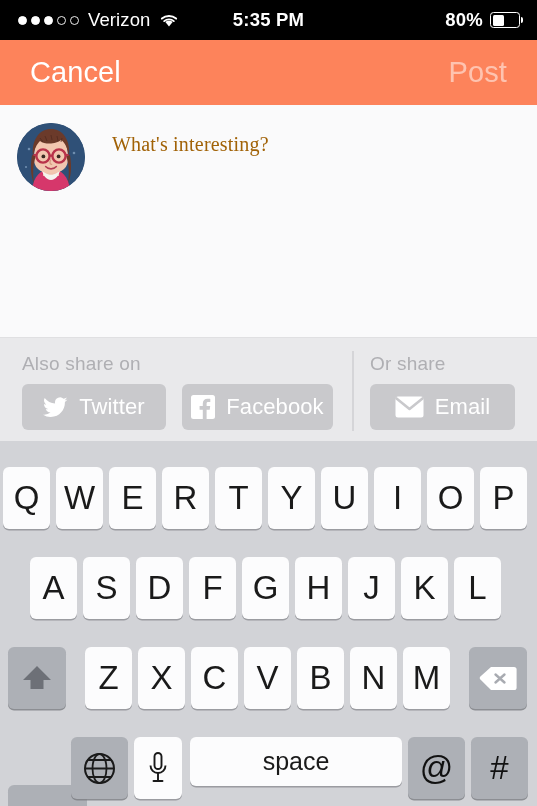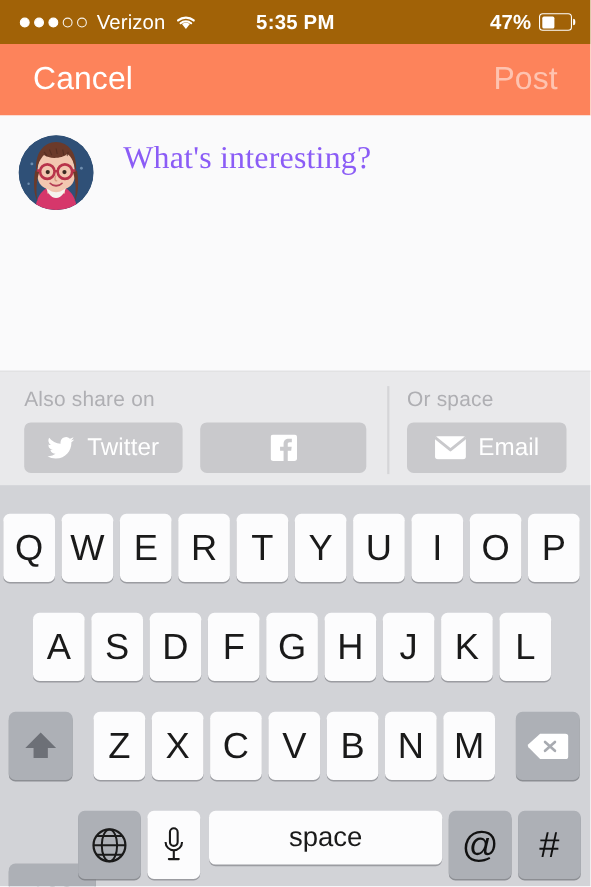--- a/index.html
+++ b/index.html
@@ -18,21 +18,21 @@
     overflow: hidden;
     background: #FAFAFB;
   }
 
   
   #status-bar {
     position: absolute;
     left: 0; top: 0;
     width: 537px;
     height: 40px;
-    background: #a16207;
+    background: #000000;
     color: #ffffff;
   }
   .sb-left {
     position: absolute;
     left: 18px; top: 0;
     height: 40px;
     display: flex;
     align-items: center;
     gap: 9px;
   }
@@ -145,22 +145,22 @@
     border-radius: 50%;
     overflow: hidden;
     background: #2E4F72;
   }
   #avatar svg { display: block; width: 68px; height: 68px; }
   #compose-placeholder {
     position: absolute;
     left: 112px; top: 18px;
     width: 400px;
     font-family: "Liberation Serif", "DejaVu Serif", serif;
-    font-size: 29px;
-    color: #8b5cf6;
+    font-size: 20px;
+    color: #a16207;
     line-height: 42px;
     letter-spacing: 0.2px;
   }
   #compose-input {
     position: absolute;
     left: 100px; top: 14px;
     width: 424px; height: 200px;
     background: transparent;
     border: none;
     outline: none;
@@ -268,21 +268,21 @@
           <path d="M10 13.4 L6.4 8.9 a5.8 5.8 0 0 1 7.2 0 Z" fill="#ffffff"></path>
           <path d="M2.9 5.6 a11 11 0 0 1 14.2 0" stroke="#ffffff" stroke-width="2" fill="none" stroke-linecap="round"></path>
           <path d="M5.2 8.1 a7.4 7.4 0 0 1 9.6 0" stroke="#ffffff" stroke-width="1.9" fill="none" stroke-linecap="round"></path>
         </svg>
       </span>
     </div>
     <div class="sb-center">
       <span class="clock">5:35 PM</span>
     </div>
     <div class="sb-right">
-      <span class="batt-pct">47%</span>
+      <span class="batt-pct">80%</span>
       <span class="battery">
         <span class="batt-body"></span>
         <span class="batt-fill" id="batt-fill-el" style="width: 11.75px;"></span>
         <span class="batt-cap"></span>
       </span>
     </div>
   </div>
 
   <div id="nav-bar">
     <button id="post-button">Post</button>
@@ -315,39 +315,40 @@
         <path d="M29 44 C31.5 46.6 36.5 46.6 39 44 C36.5 45.2 31.5 45.2 29 44 Z" fill="#C0485F"></path>
         <path d="M28.6 43.6 C31.4 46.8 36.6 46.8 39.4 43.6" stroke="#B33E55" stroke-width="1.5" fill="none" stroke-linecap="round"></path>
       </svg>
     </div>
     <div id="compose-placeholder">What's interesting?</div>
     <textarea id="compose-input" placeholder="" style=""></textarea>
   </div>
 
   <div id="share-bar">
     <span class="share-label" id="also-share-label">Also share on</span>
-    <span class="share-label" id="or-email-label">Or space</span>
+    <span class="share-label" id="or-email-label">Or share</span>
     <div id="share-divider"></div>
 
     <button class="share-btn" id="twitter-button">
       <span>
         <svg width="25" height="21" viewBox="0 0 25 21">
           <path d="M24.5 2.6c-.9.4-1.9.7-2.9.8 1-.6 1.8-1.6 2.2-2.8-1 .6-2 1-3.2 1.2A5 5 0 0 0 12 5.3c0 .4 0 .8.1 1.1A14.2 14.2 0 0 1 1.7.9a5 5 0 0 0 1.6 6.7c-.8 0-1.6-.2-2.3-.6v.1a5 5 0 0 0 4 4.9c-.4.1-.8.2-1.3.2-.3 0-.6 0-.9-.1a5 5 0 0 0 4.7 3.5 10 10 0 0 1-6.2 2.1H0a14.2 14.2 0 0 0 7.7 2.2c9.2 0 14.2-7.6 14.2-14.2v-.6c1-.7 1.9-1.6 2.6-2.5z" fill="#ffffff"></path>
         </svg>
       </span>
       <span>Twitter</span>
     </button>
 
     <button class="share-btn" id="facebook-button">
       <span>
         <svg width="24" height="24" viewBox="0 0 24 24">
           <rect x="0" y="0" width="24" height="24" rx="2.5" fill="#ffffff"></rect>
           <path d="M15.6 24v-9.3h3.1l.5-3.6h-3.6V8.8c0-1 .3-1.7 1.8-1.7h1.9V3.9c-.3 0-1.5-.1-2.8-.1-2.8 0-4.7 1.7-4.7 4.8v2.5H8.6v3.6h3.2V24z" fill="#C9C9CC"></path>
         </svg>
       </span>
+      <span>Facebook</span>
     </button>
 
     <button class="share-btn" id="email-button">
       <span>
         <svg width="29" height="22" viewBox="0 0 29 22">
           <rect x="0.5" y="0.5" width="28" height="21" rx="2.5" fill="#ffffff"></rect>
           <path d="M1.5 2.5 L14.5 13 L27.5 2.5" fill="none" stroke="#C9C9CC" stroke-width="2.6" stroke-linejoin="round" stroke-linecap="round"></path>
         </svg>
       </span>
       <span>Email</span>

